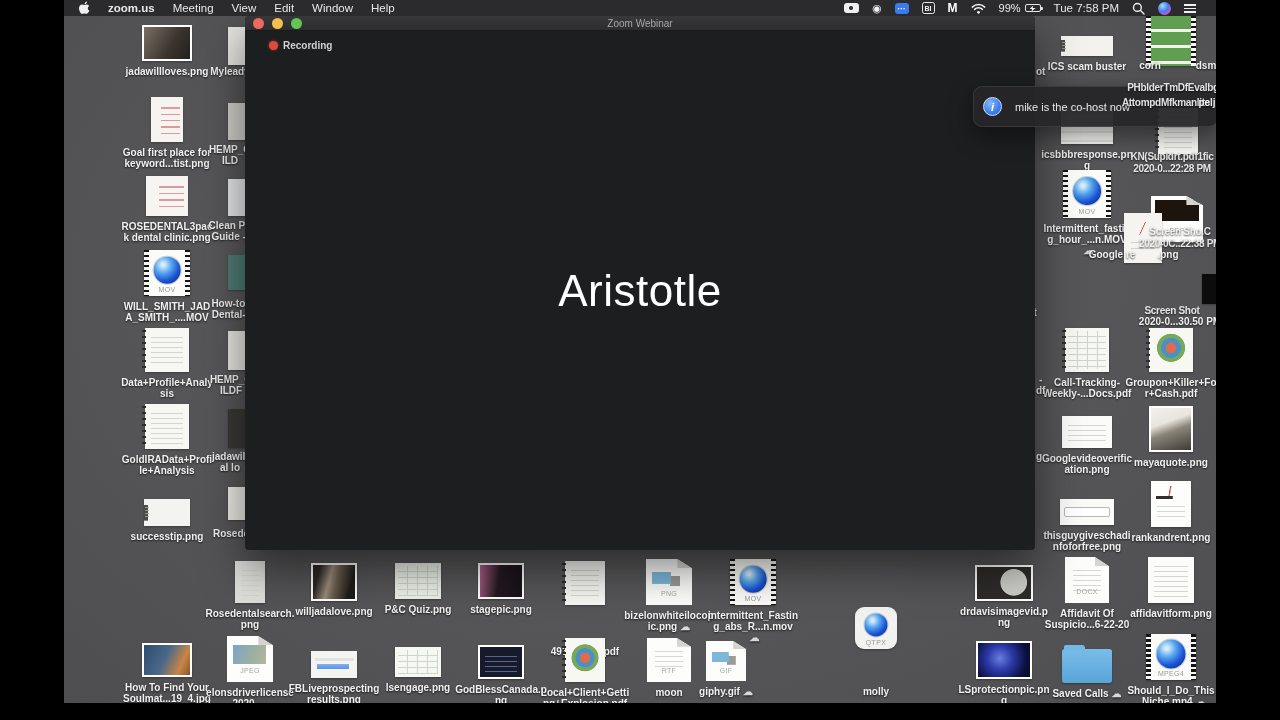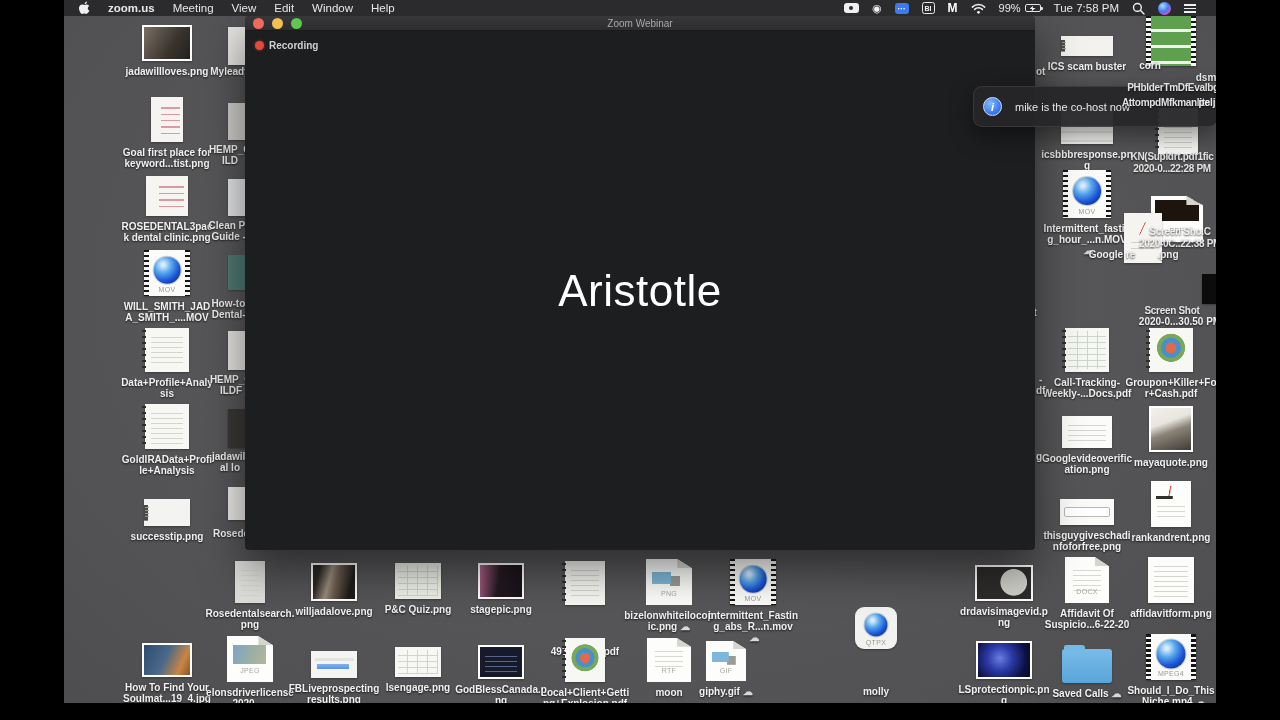--- a/index.html
+++ b/index.html
@@ -127,21 +127,21 @@
   
   .zwindow { position:absolute; left:181px; top:0; width:790px; height:534px; background:#1d1e20;
              border-radius:4px; box-shadow:0 18px 45px rgba(0,0,0,.5); z-index:10; }
   .titlebar { position:relative; height:15px; background:linear-gradient(#38383a,#2d2d2f);
               border-bottom:1px solid #1a1a1a; border-radius:4px 4px 0 0;
               display:flex; align-items:center; justify-content:center; }
   .lights { position:absolute; left:8px; top:0; bottom:0; display:flex; align-items:center; gap:8px; }
   .light { width:11px; height:11px; border-radius:50%; }
   .light.red { background:#ed6a5f; } .light.yellow { background:#f5bf4f; } .light.green { background:#62c554; }
   .wtitle { font-size:10px; color:#a8a8a8; }
-  .recording { position:absolute; left:10px; top:24px; display:flex; align-items:center; gap:5px; }
+  .recording { position:absolute; left:24px; top:24px; display:flex; align-items:center; gap:5px; }
   .rec-dot { width:9px; height:9px; border-radius:50%; background:#e04a3a; box-shadow:0 0 3px rgba(224,74,58,.7); }
   .rec-label { font-size:10px; font-weight:700; color:#d0d0d0; }
   .slide { position:absolute; left:0; right:0; top:15px; bottom:0; display:flex; align-items:center; justify-content:center; }
   .slide-text { font-size:44px; color:#fff; letter-spacing:.5px; }
 
   
   .notif { position:absolute; left:909px; top:70px; width:245px; height:41px; border-radius:9px;
            background:rgba(38,38,40,.95); border:1px solid rgba(255,255,255,.09);
            box-shadow:0 8px 24px rgba(0,0,0,.45); display:flex; align-items:center; z-index:20; }
   .notif-ic { flex:none; width:19px; height:19px; margin-left:9px; border-radius:50%;
@@ -537,21 +537,21 @@
 ILDF</div>
         <div class="fragment centered" style="left: 166px; top: 435px;">jadawill
 al lo</div>
         <div class="fragment centered" style="left: 167px; top: 512px;">Rosede</div>
         <div class="fragment" style="left: 972px; top: 50px;">ot</div>
         <div class="fragment" style="left: 964px; top: 291px;">xt</div>
         <div class="fragment" style="left: 972px; top: 358px;">-
 df</div>
         <div class="fragment" style="left: 972px; top: 435px;">g</div>
         <div class="fragment centered" style="left: 1086px; top: 44px;">corh</div>
-        <div class="fragment centered" style="left: 1142px; top: 44px; margin-top: 12px;">dsm</div>
+        <div class="fragment centered" style="left: 1142px; top: 44px;">dsm</div>
         <div class="fragment centered garbled" style="left: 1109px; top: 66px; z-index: 25;">PHblderTmDfEvalbg</div>
         <div class="fragment centered garbled" style="left: 1102px; top: 81px; z-index: 25;">AttompdMfkmanlits</div>
         <div class="fragment centered" style="left: 1143px; top: 81px; z-index: 25;">pelj</div>
         <div class="fragment centered garbled" style="left: 1108px; top: 135px;">KN(Supidrt.pdf1fic</div>
         <div class="fragment centered garbled" style="left: 1108px; top: 147px;">2020-0...22:28 PM</div>
         <div class="fragment centered garbled" style="left: 1116px; top: 210px;">Screen Sho.C</div>
         <div class="fragment centered garbled" style="left: 1116px; top: 222px;">2020-0C..22:38 PM</div>
         <div class="fragment centered" style="left: 1048px; top: 233px;">Google re</div>
         <div class="fragment centered" style="left: 1104px; top: 233px;">.png</div>
         <div class="fragment centered garbled" style="left: 1108px; top: 289px;">Screen Shot</div>

